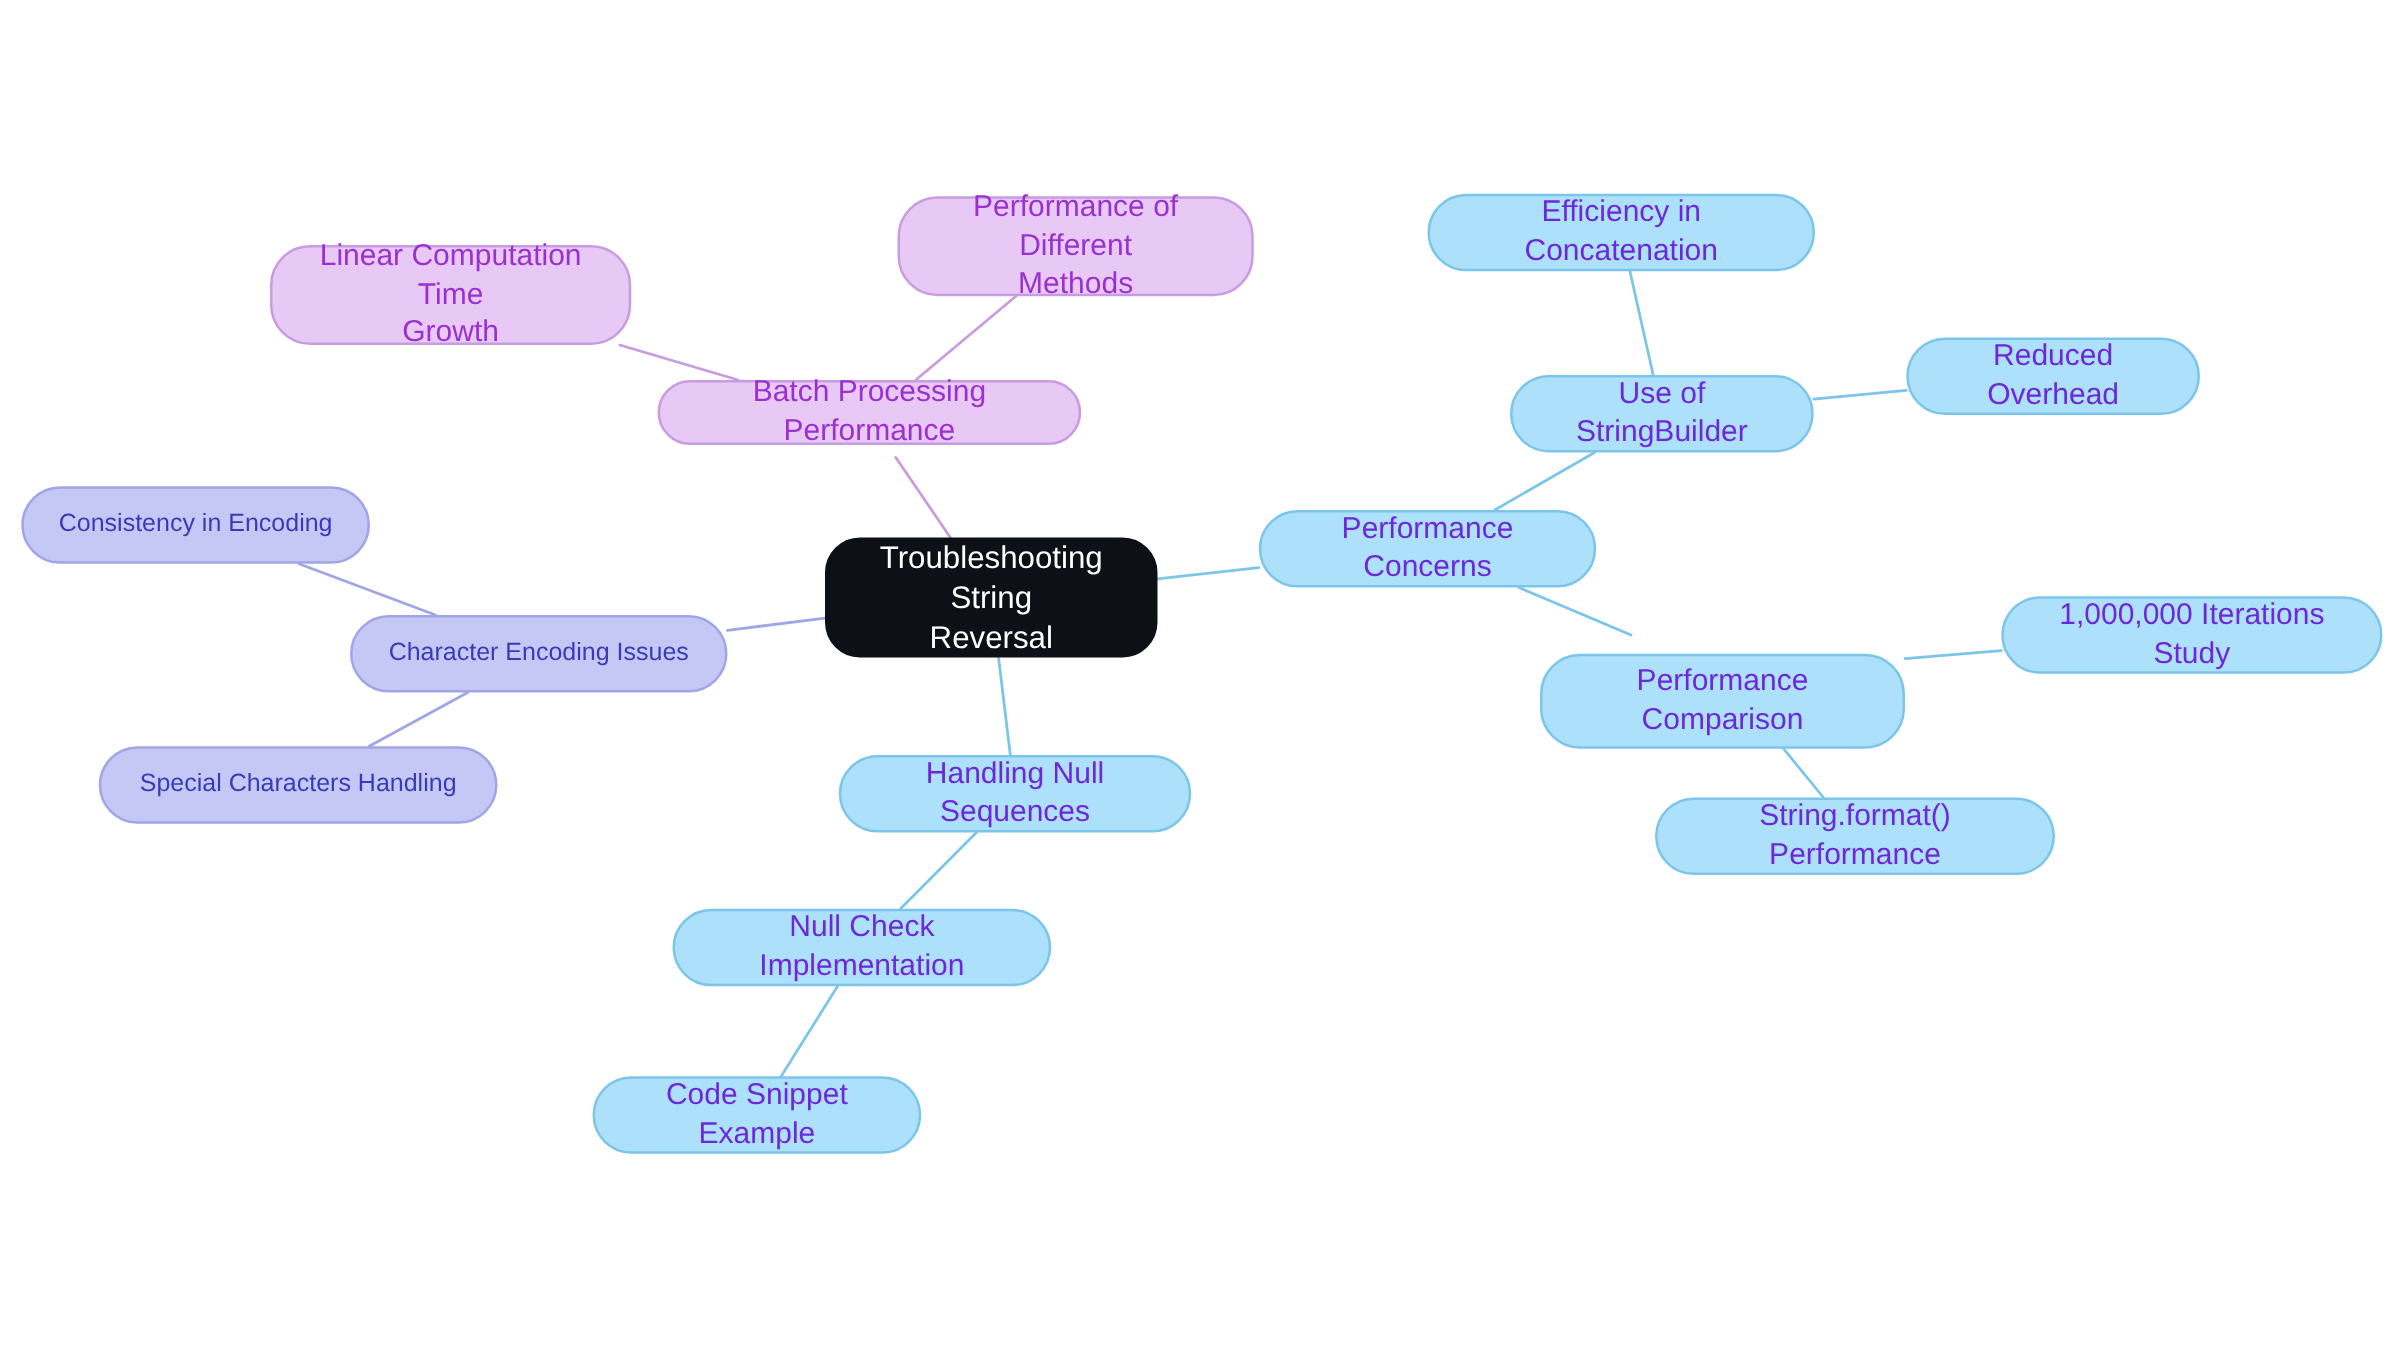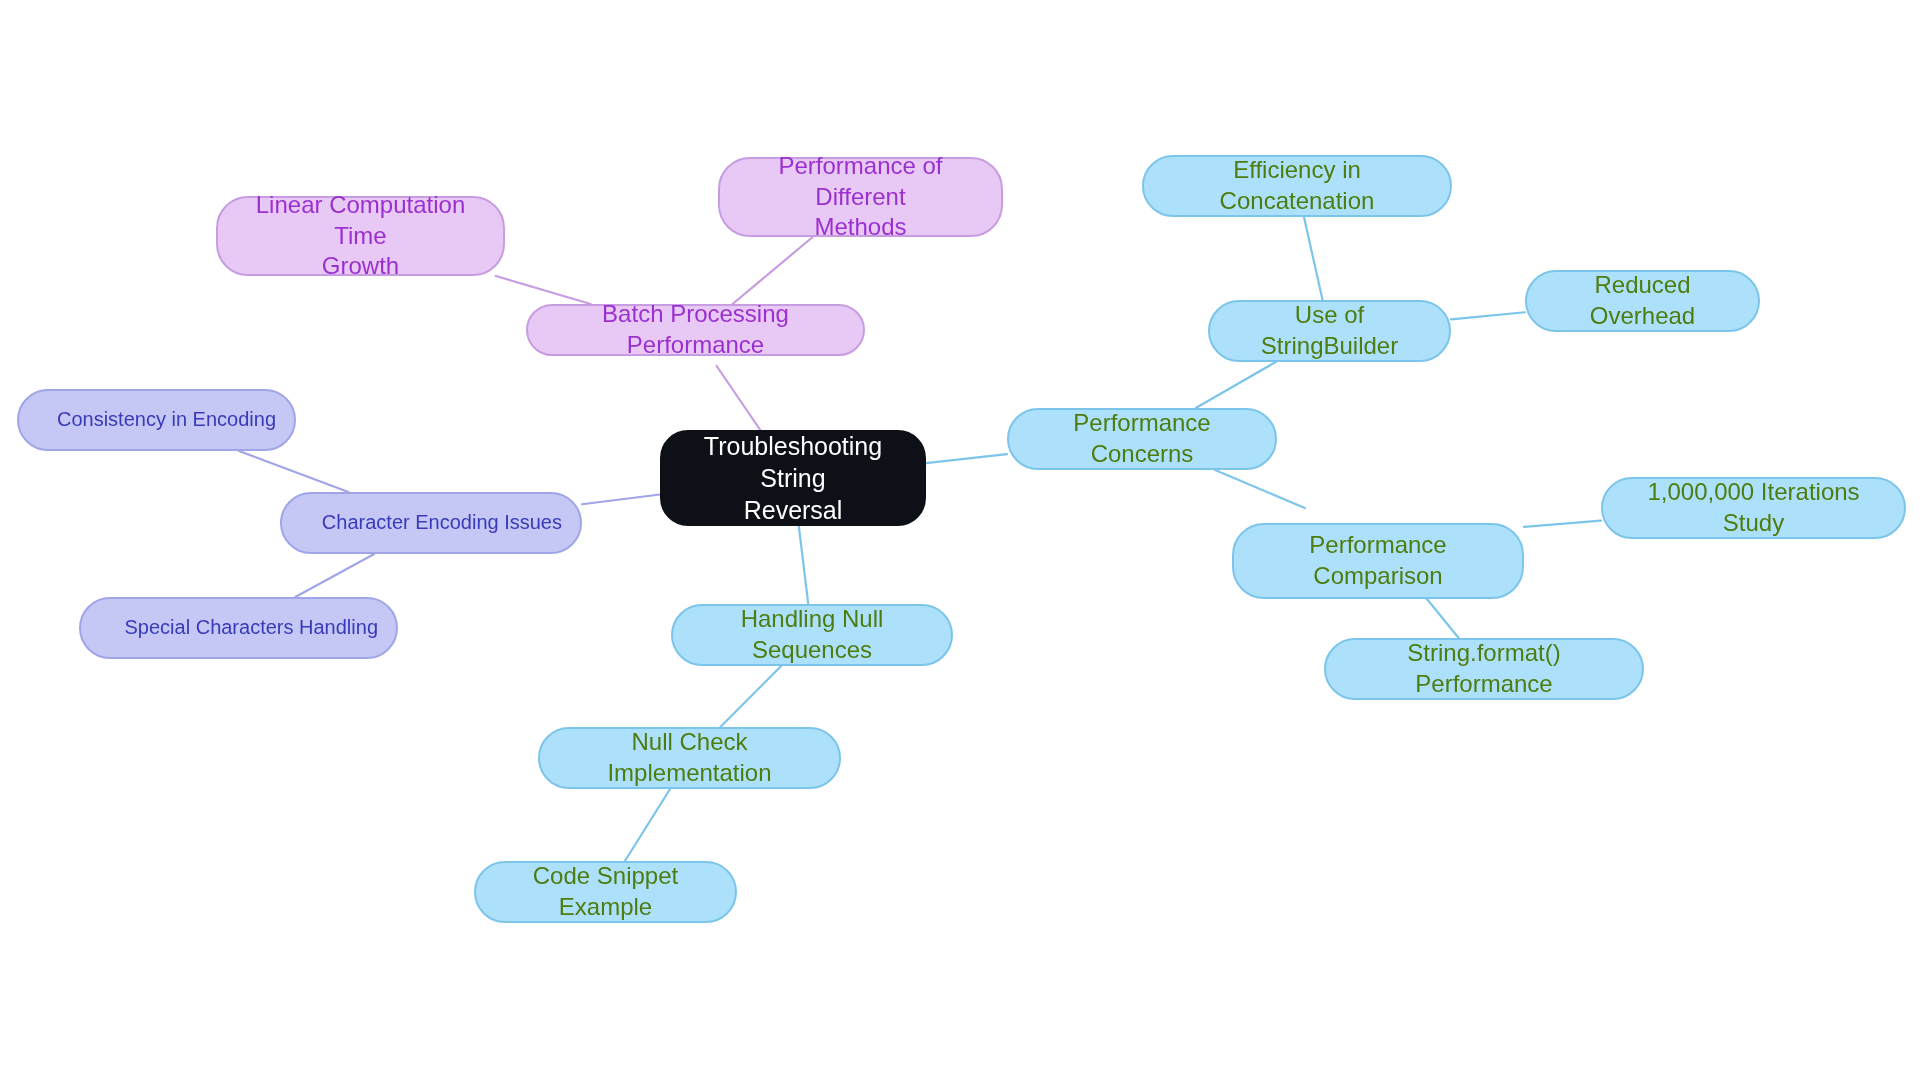--- a/index.html
+++ b/index.html
@@ -26,40 +26,40 @@
     top: 0; left: 0;
     width: 1920px;
     height: 1083px;
     pointer-events: none;
   }
   .node {
     position: absolute;
     box-sizing: border-box;
     display: flex;
     align-items: center;
-    justify-content: flex-end;
+    justify-content: center;
     text-align: center;
     border-radius: 32px;
     border-width: 2px;
     border-style: solid;
     line-height: 1.28;
     padding: 6px 18px;
     white-space: pre-line;
   }
   .node-root {
     background: #0d1117;
     border-color: #0d1117;
     color: #ffffff;
     font-size: 25px;
     border-radius: 28px;
   }
   .node-blue {
     background: #ade1fb;
     border-color: #7cc5ea;
-    color: #4d7c0f;
+    color: #6d28d9;
     font-size: 24px;
   }
   .node-purple {
     background: #e8c9f5;
     border-color: #c89ce0;
     color: #9b30d0;
     font-size: 24px;
   }
   .node-peri {
     background: #c5c8f5;

